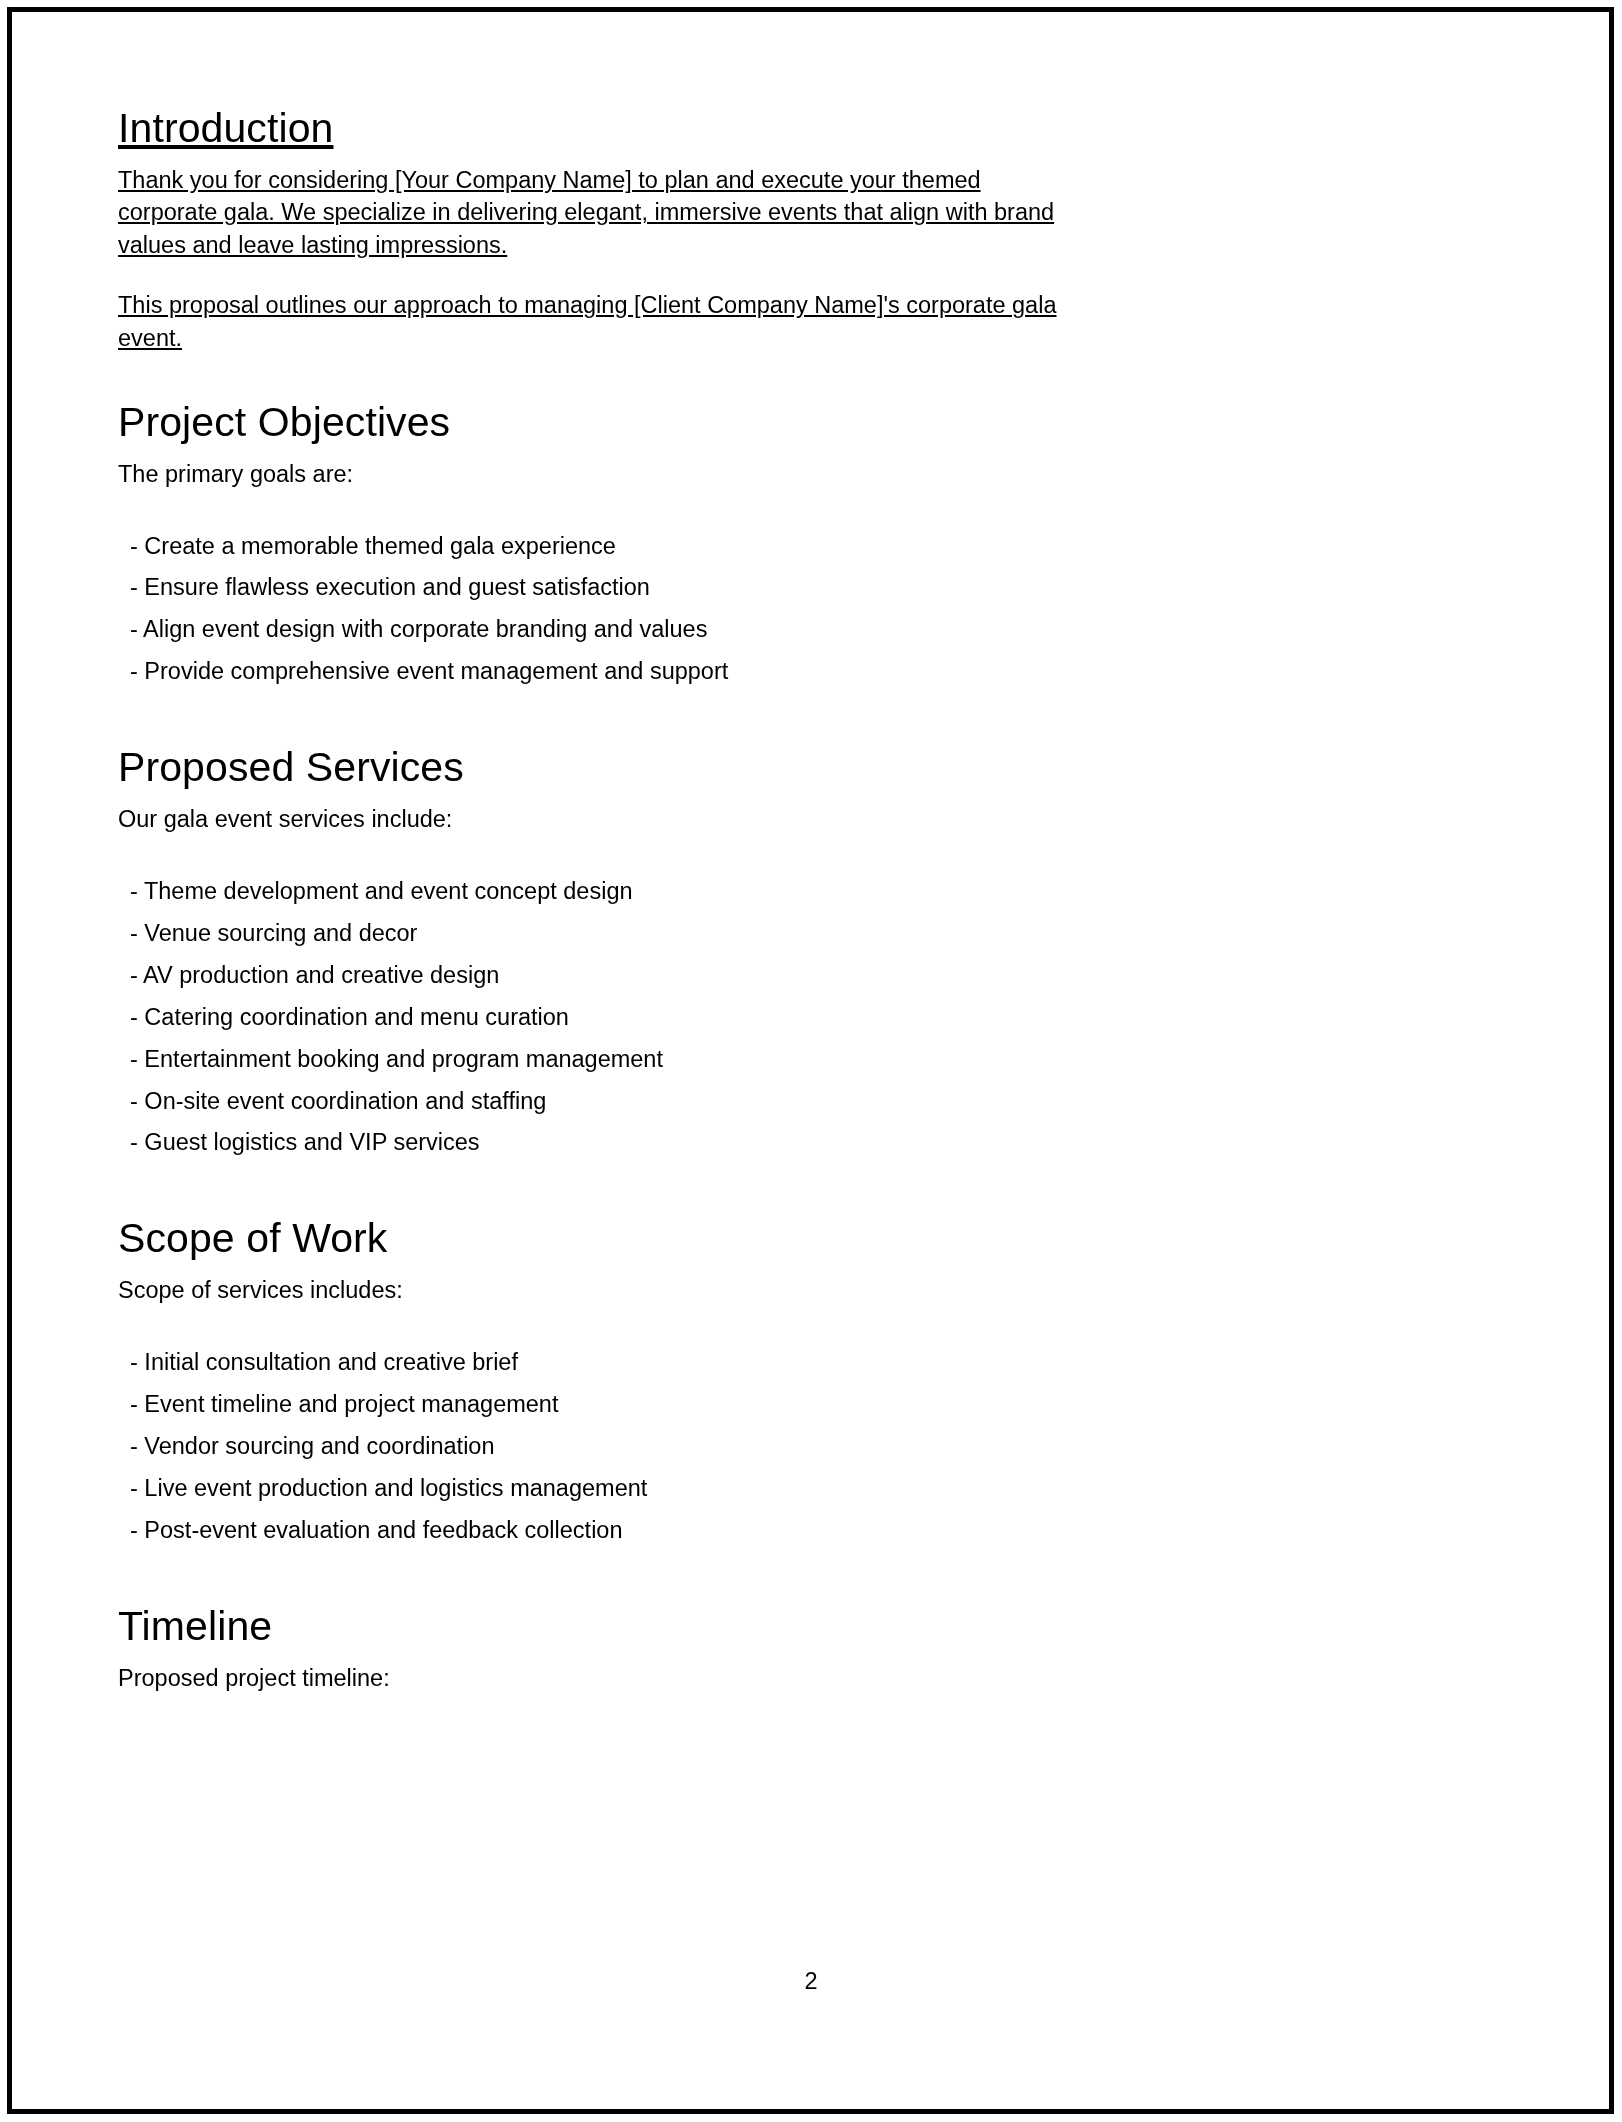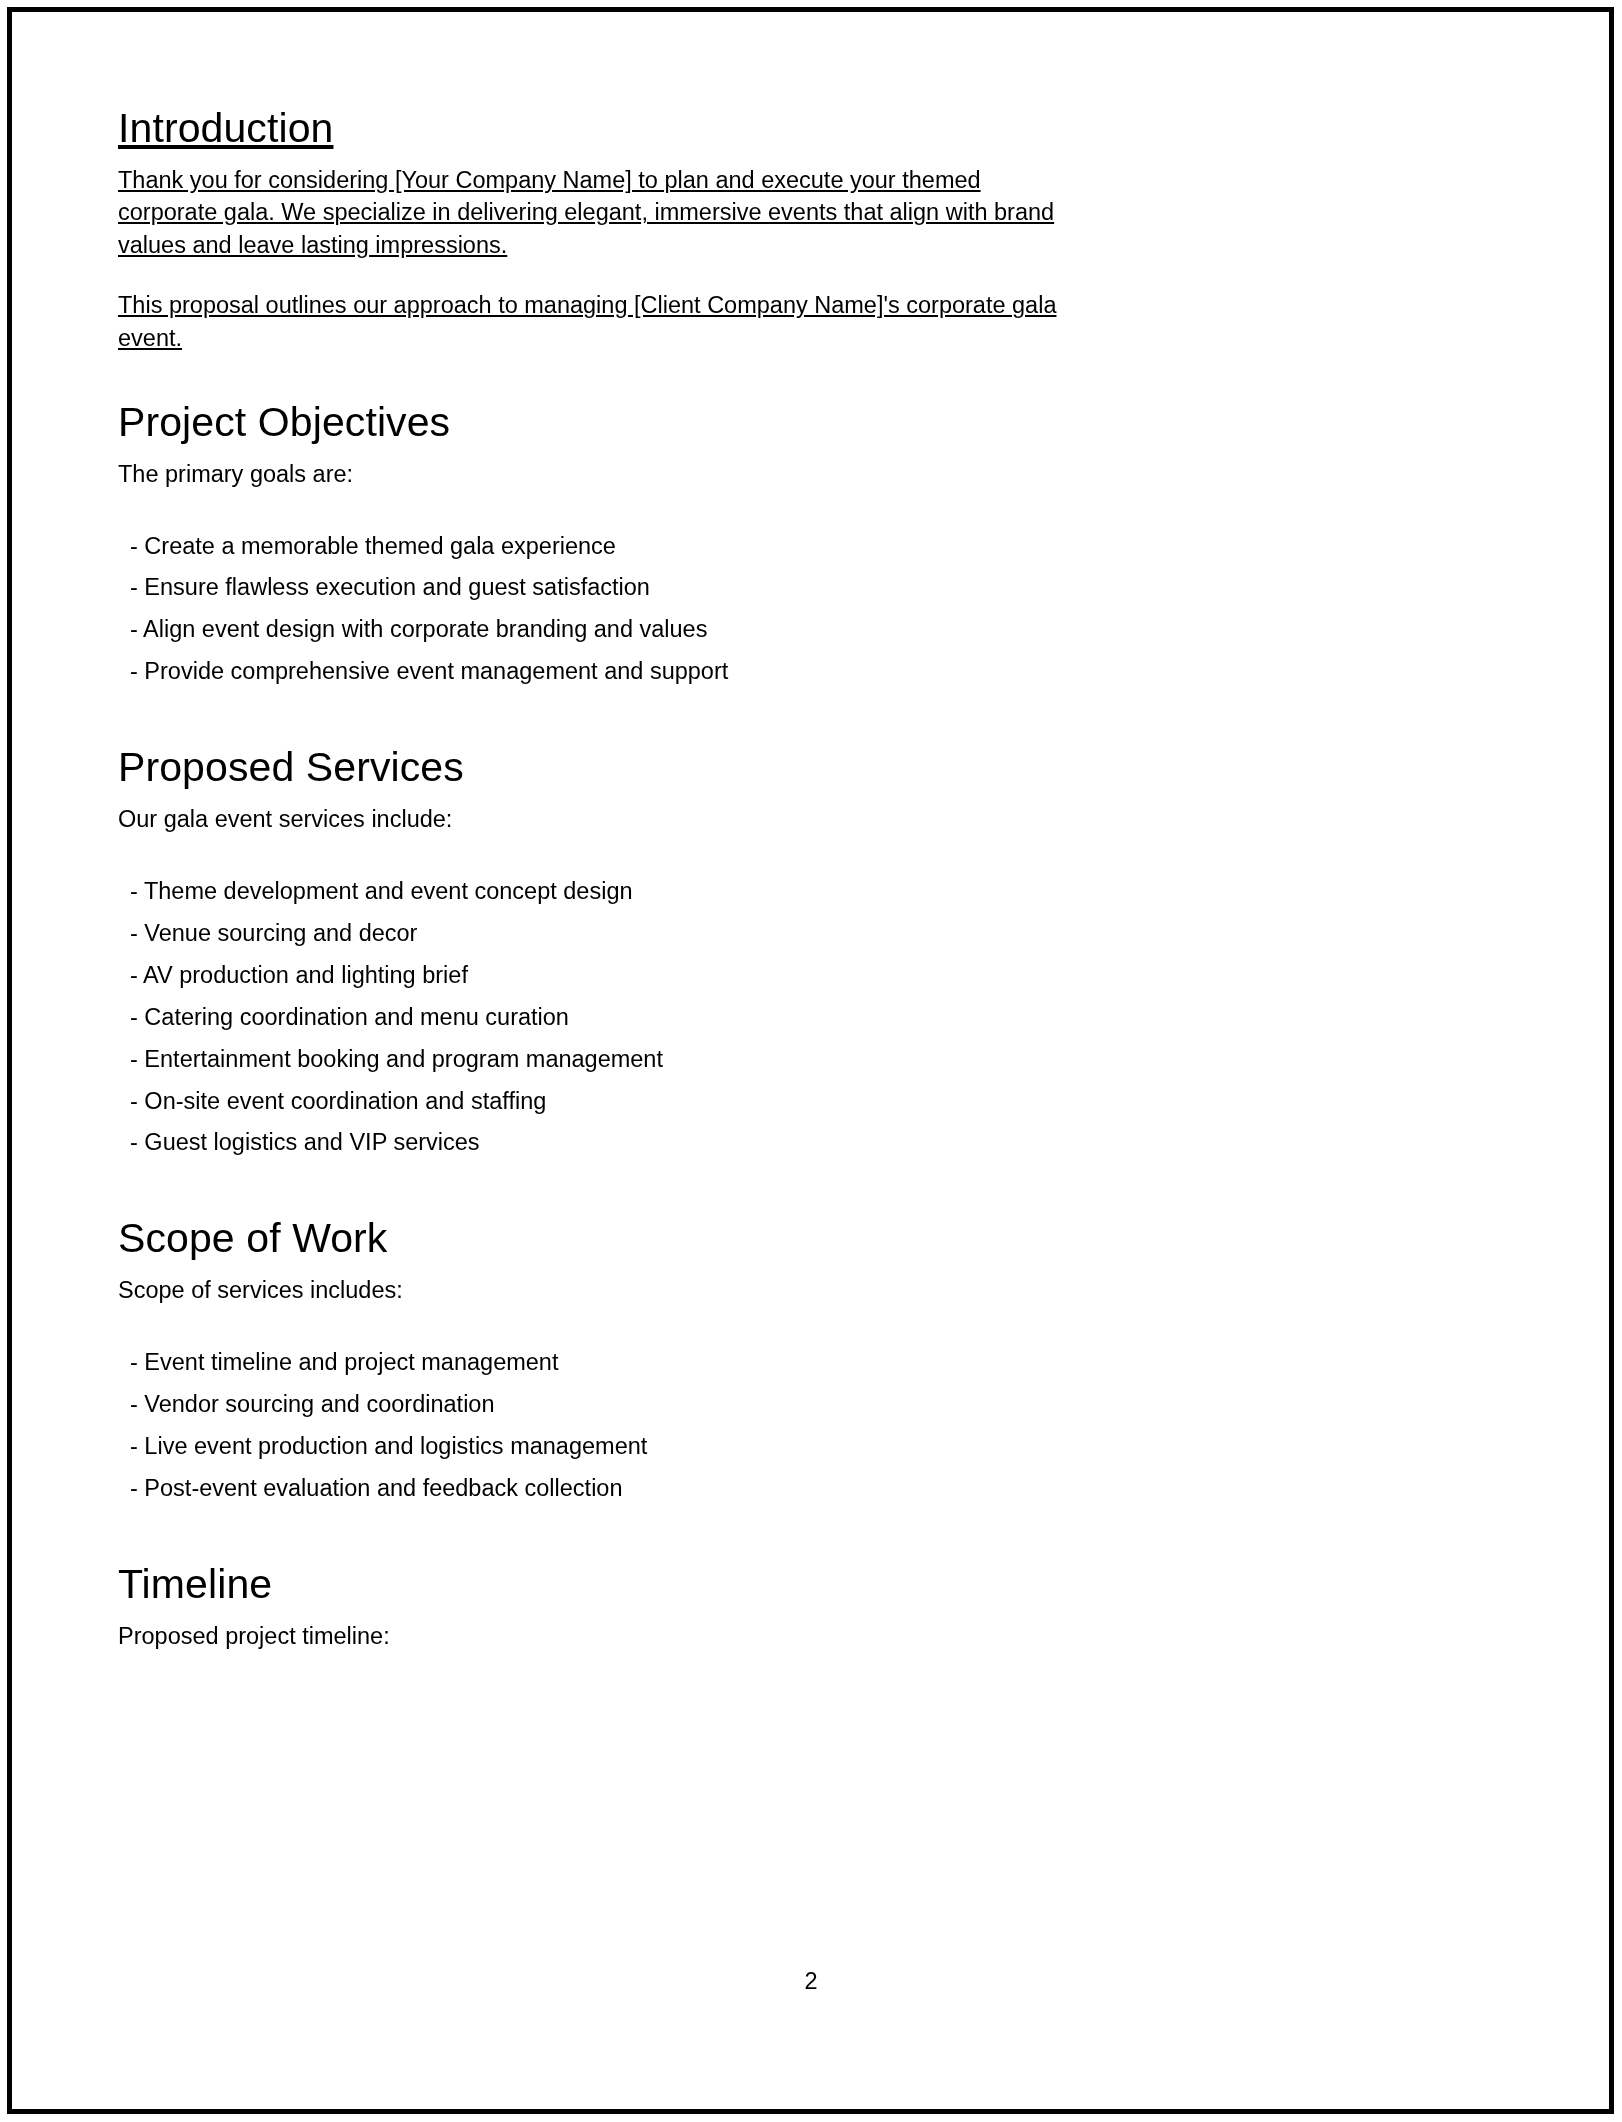--- a/index.html
+++ b/index.html
@@ -121,36 +121,37 @@
     <div class="section-spacer"></div>
 
     <div class="section">
       <h1 class="section-heading">Proposed Services</h1>
       <div class="heading-gap"></div>
       <p class="para">Our gala event services include:</p>
       <div class="list-gap"></div>
       <ul class="dash-list">
         <li>- Theme development and event concept design</li>
         <li>- Venue sourcing and decor</li>
-        <li>- AV production and lighting brief</li>
+        <li>- AV production and creative design</li>
         <li>- Catering coordination and menu curation</li>
         <li>- Entertainment booking and program management</li>
         <li>- On-site event coordination and staffing</li>
         <li>- Guest logistics and VIP services</li>
       </ul>
     </div>
 
     <div class="section-spacer"></div>
 
     <div class="section">
       <h1 class="section-heading">Scope of Work</h1>
       <div class="heading-gap"></div>
       <p class="para">Scope of services includes:</p>
       <div class="list-gap"></div>
       <ul class="dash-list">
+        <li>- Initial consultation and creative brief</li>
         <li>- Event timeline and project management</li>
         <li>- Vendor sourcing and coordination</li>
         <li>- Live event production and logistics management</li>
         <li>- Post-event evaluation and feedback collection</li>
       </ul>
     </div>
 
     <div class="section-spacer"></div>
 
     <div class="section">

